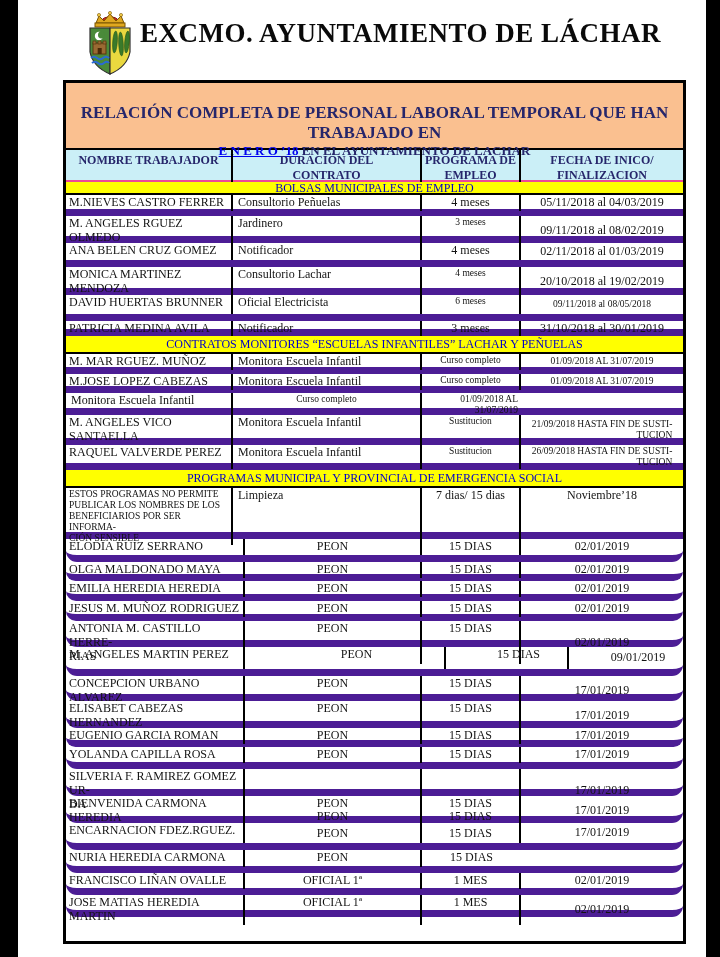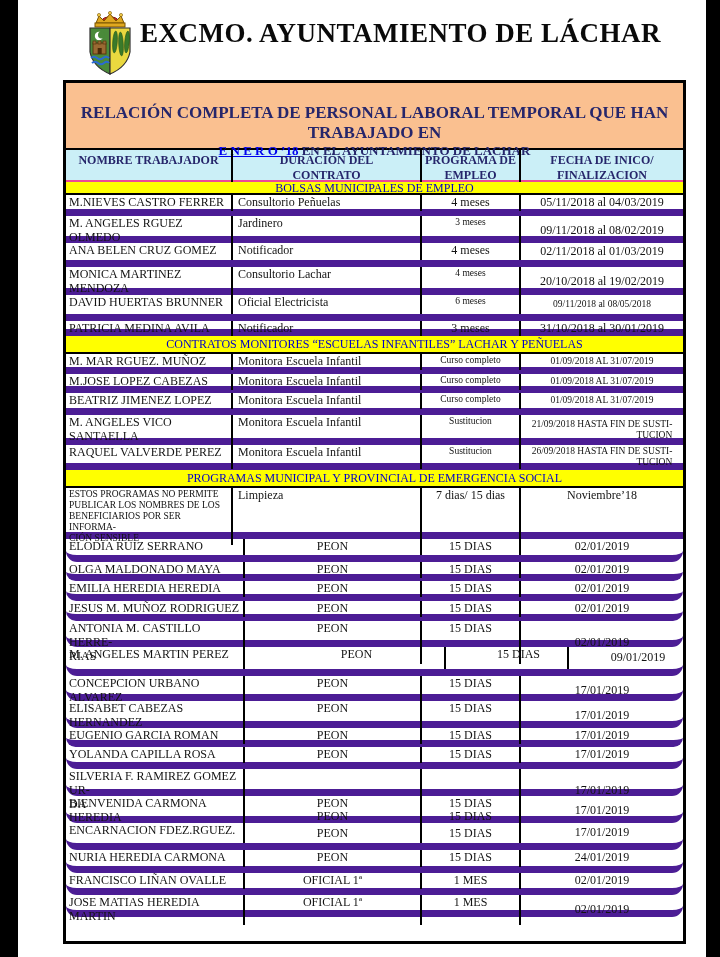--- a/index.html
+++ b/index.html
@@ -156,21 +156,20 @@
         <div class="cell dur sm">Curso completo</div>
         <div class="cell date sm">01/09/2018 AL 31/07/2019</div>
       </div>
       <div class="row gridA" style="height: 19px;">
         <div class="cell name">M.JOSE LOPEZ CABEZAS</div>
         <div class="cell prog">Monitora Escuela Infantil</div>
         <div class="cell dur sm">Curso completo</div>
         <div class="cell date sm">01/09/2018 AL 31/07/2019</div>
       </div>
       <div class="row gridA" style="height: 22px;">
-        <div class="cell name">BEATRIZ JIMENEZ LOPEZ</div>
         <div class="cell prog">Monitora Escuela Infantil</div>
         <div class="cell dur sm">Curso completo</div>
         <div class="cell date sm">01/09/2018 AL 31/07/2019</div>
       </div>
       <div class="row gridA" style="height: 30px;">
         <div class="cell name">M. ANGELES VICO SANTAELLA</div>
         <div class="cell prog">Monitora Escuela Infantil</div>
         <div class="cell dur sm">Sustitucion</div>
         <div class="cell date sm">21/09/2018 HASTA FIN DE SUSTI-
 TUCION</div>
@@ -271,21 +270,20 @@
       <div class="row gridB va-bottom" style="height: 27px;">
         <div class="cell name">ENCARNACION FDEZ.RGUEZ.</div>
         <div class="cell prog">PEON</div>
         <div class="cell dur">15 DIAS</div>
         <div class="cell date">17/01/2019</div>
       </div>
       <div class="row gridB va-bottom date-top" style="height: 23px;">
         <div class="cell name">NURIA HEREDIA CARMONA</div>
         <div class="cell prog">PEON</div>
         <div class="cell dur">15 DIAS</div>
-        <div class="cell date">24/01/2019</div>
       </div>
       <div class="row gridB" style="height: 22px;">
         <div class="cell name">FRANCISCO LIÑAN OVALLE</div>
         <div class="cell prog">OFICIAL 1ª</div>
         <div class="cell dur">1 MES</div>
         <div class="cell date">02/01/2019</div>
       </div>
       <div class="row gridB" style="height: 22px;">
         <div class="cell name">JOSE MATIAS HEREDIA MARTIN</div>
         <div class="cell prog">OFICIAL 1ª</div>

